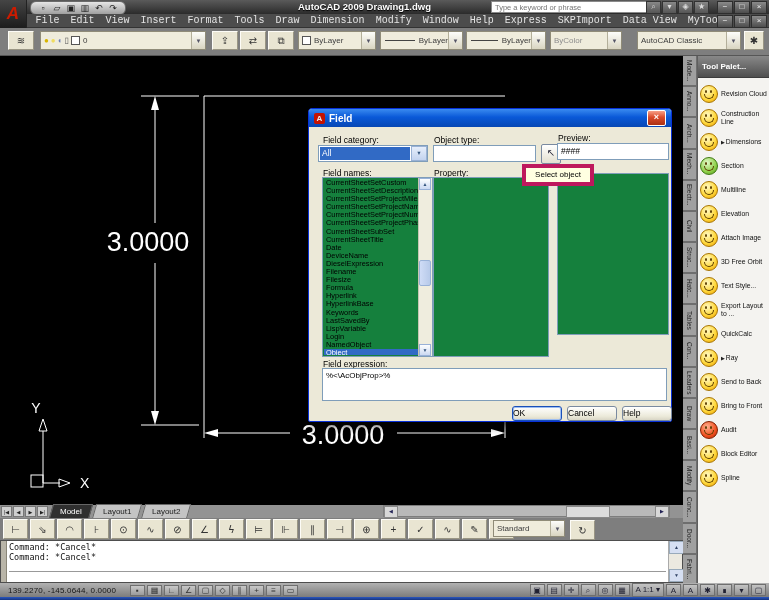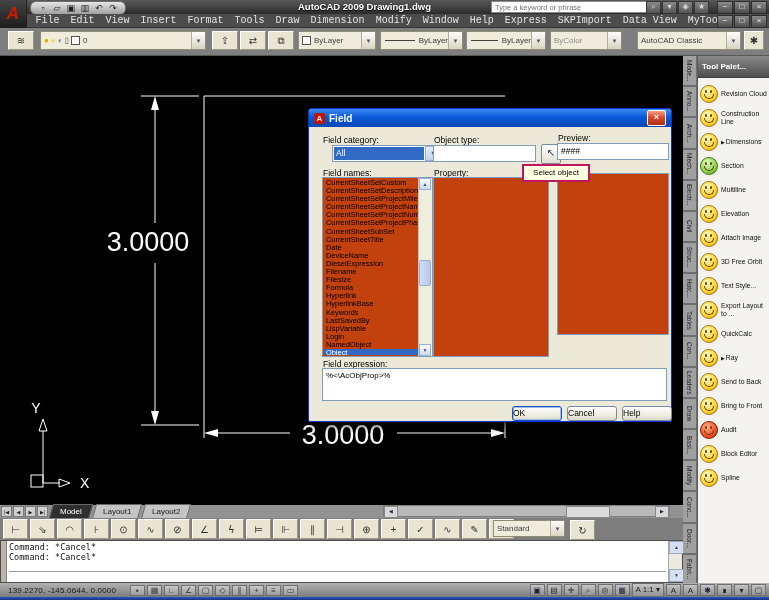--- a/index.html
+++ b/index.html
@@ -118,35 +118,35 @@
   .dlg-close{margin-left:auto;width:17px;height:14px;border:1px solid #fff;border-radius:2px;color:#fff;
              background:linear-gradient(#f7a088,#da4a2a 45%,#aa3012);font-size:9px;line-height:12px;text-align:center;}
   .dlg-body{position:absolute;left:3px;right:3px;top:18px;bottom:3px;background:#ece9d8;}
   .dlbl{position:absolute;font-size:8.5px;color:#000;}
   .xpinput{position:absolute;background:#fff;border:1px solid #7f9db9;font-size:8.5px;color:#000;
            padding:1px 3px;box-sizing:border-box;line-height:12px;}
   .xpcombo{position:absolute;background:#fff;border:1px solid #7f9db9;display:flex;align-items:stretch;box-sizing:border-box;}
   .xpcombo .val{flex:1;background:#316ac5;color:#fff;font-size:8.5px;line-height:13px;padding:0 2px;margin:1px;}
   .xpcombo .drop{flex:none;width:14px;background:linear-gradient(#e6eefb,#c3d3ef);border:1px solid #9ab2d5;
                  font-size:5.5px;color:#33547e;text-align:center;line-height:13px;}
-  .xplist{position:absolute;background:#c2410c;border:1px solid #7f9db9;box-sizing:border-box;overflow:hidden;}
+  .xplist{position:absolute;background:#15803d;border:1px solid #7f9db9;box-sizing:border-box;overflow:hidden;}
   .lb-rows{position:absolute;left:1px;top:1px;right:14px;bottom:1px;overflow:hidden;}
   .lb-row{font-size:7.4px;line-height:8.1px;white-space:nowrap;color:#000;padding-left:2px;}
   .lb-row.sel{background:#316ac5;color:#fff;}
   .lb-sb{position:absolute;right:0;top:0;bottom:0;width:13px;background:#efedde;border-left:1px solid #c8c5b2;}
   .sbb{position:absolute;left:0;width:12px;height:12px;background:linear-gradient(#fdfefe,#cbd9f2);
        border:1px solid #98b1d7;font-size:5px;text-align:center;line-height:11px;color:#33547e;box-sizing:border-box;}
   .sb-thumb{position:absolute;left:0;top:46%;width:12px;height:26px;background:linear-gradient(90deg,#cfdcf6,#b7cae9);
        border:1px solid #98b1d7;border-radius:2px;box-sizing:border-box;}
   .selobj-btn{position:absolute;width:18px;height:18px;background:linear-gradient(#fff,#e3e0d0);
        border:1px solid #7a8aa0;border-radius:2px;font-size:10px;text-align:center;line-height:16px;color:#223;}
   .xpbtn{position:absolute;width:50px;height:15px;background:linear-gradient(#fff,#eceada 70%,#d9d6c6);
          border:1px solid #7a8aa0;border-radius:3px;font-size:8.5px;text-align:left;line-height:13px;color:#000;box-sizing:border-box;}
   .xpbtn.focus{border-color:#1b50b8;box-shadow:inset 0 0 0 1px #9cbdf2;}
-  .tooltip{position:absolute;left:213px;top:55px;width:64px;height:14px;background:#ffffe1;border:2px solid #be185d;
+  .tooltip{position:absolute;left:213px;top:55px;width:64px;height:14px;background:#ffffe1;border:4px solid #be185d;
            font-size:8px;line-height:13px;text-align:center;color:#000;z-index:60;}
 </style>
 </head>
 <body>
 
 <div id="app">
 
   <div class="titlebar">
     <div class="qat">
         <span class="qbtn">▫</span>
@@ -458,21 +458,21 @@
   <div class="bluebar"></div>
 
   <div class="dialog">
     <div class="dlg-title">
       <span class="dlg-icon">A</span>
       <span>Field</span>
       <span class="dlg-close">×</span>
     </div>
     <div class="dlg-body">
       <span class="dlbl" style="left:11px;top:8px">Field category:</span>
-      <div class="xpcombo" style="left:20px;top:18px;width:110px;height:17px">
+      <div class="xpcombo" style="left:6px;top:18px;width:110px;height:17px">
         <span class="val">All</span>
         <span class="drop">▼</span>
       </div>
       <span class="dlbl" style="left:11px;top:41px">Field names:</span>
       <div class="xplist" style="left:10px;top:50px;width:111px;height:180px">
         <div class="lb-rows" id="field-list">
             <div class="lb-row">CurrentSheetSetCustom</div>
             <div class="lb-row">CurrentSheetSetDescription</div>
             <div class="lb-row">CurrentSheetSetProjectMilestone</div>
             <div class="lb-row">CurrentSheetSetProjectName</div>

